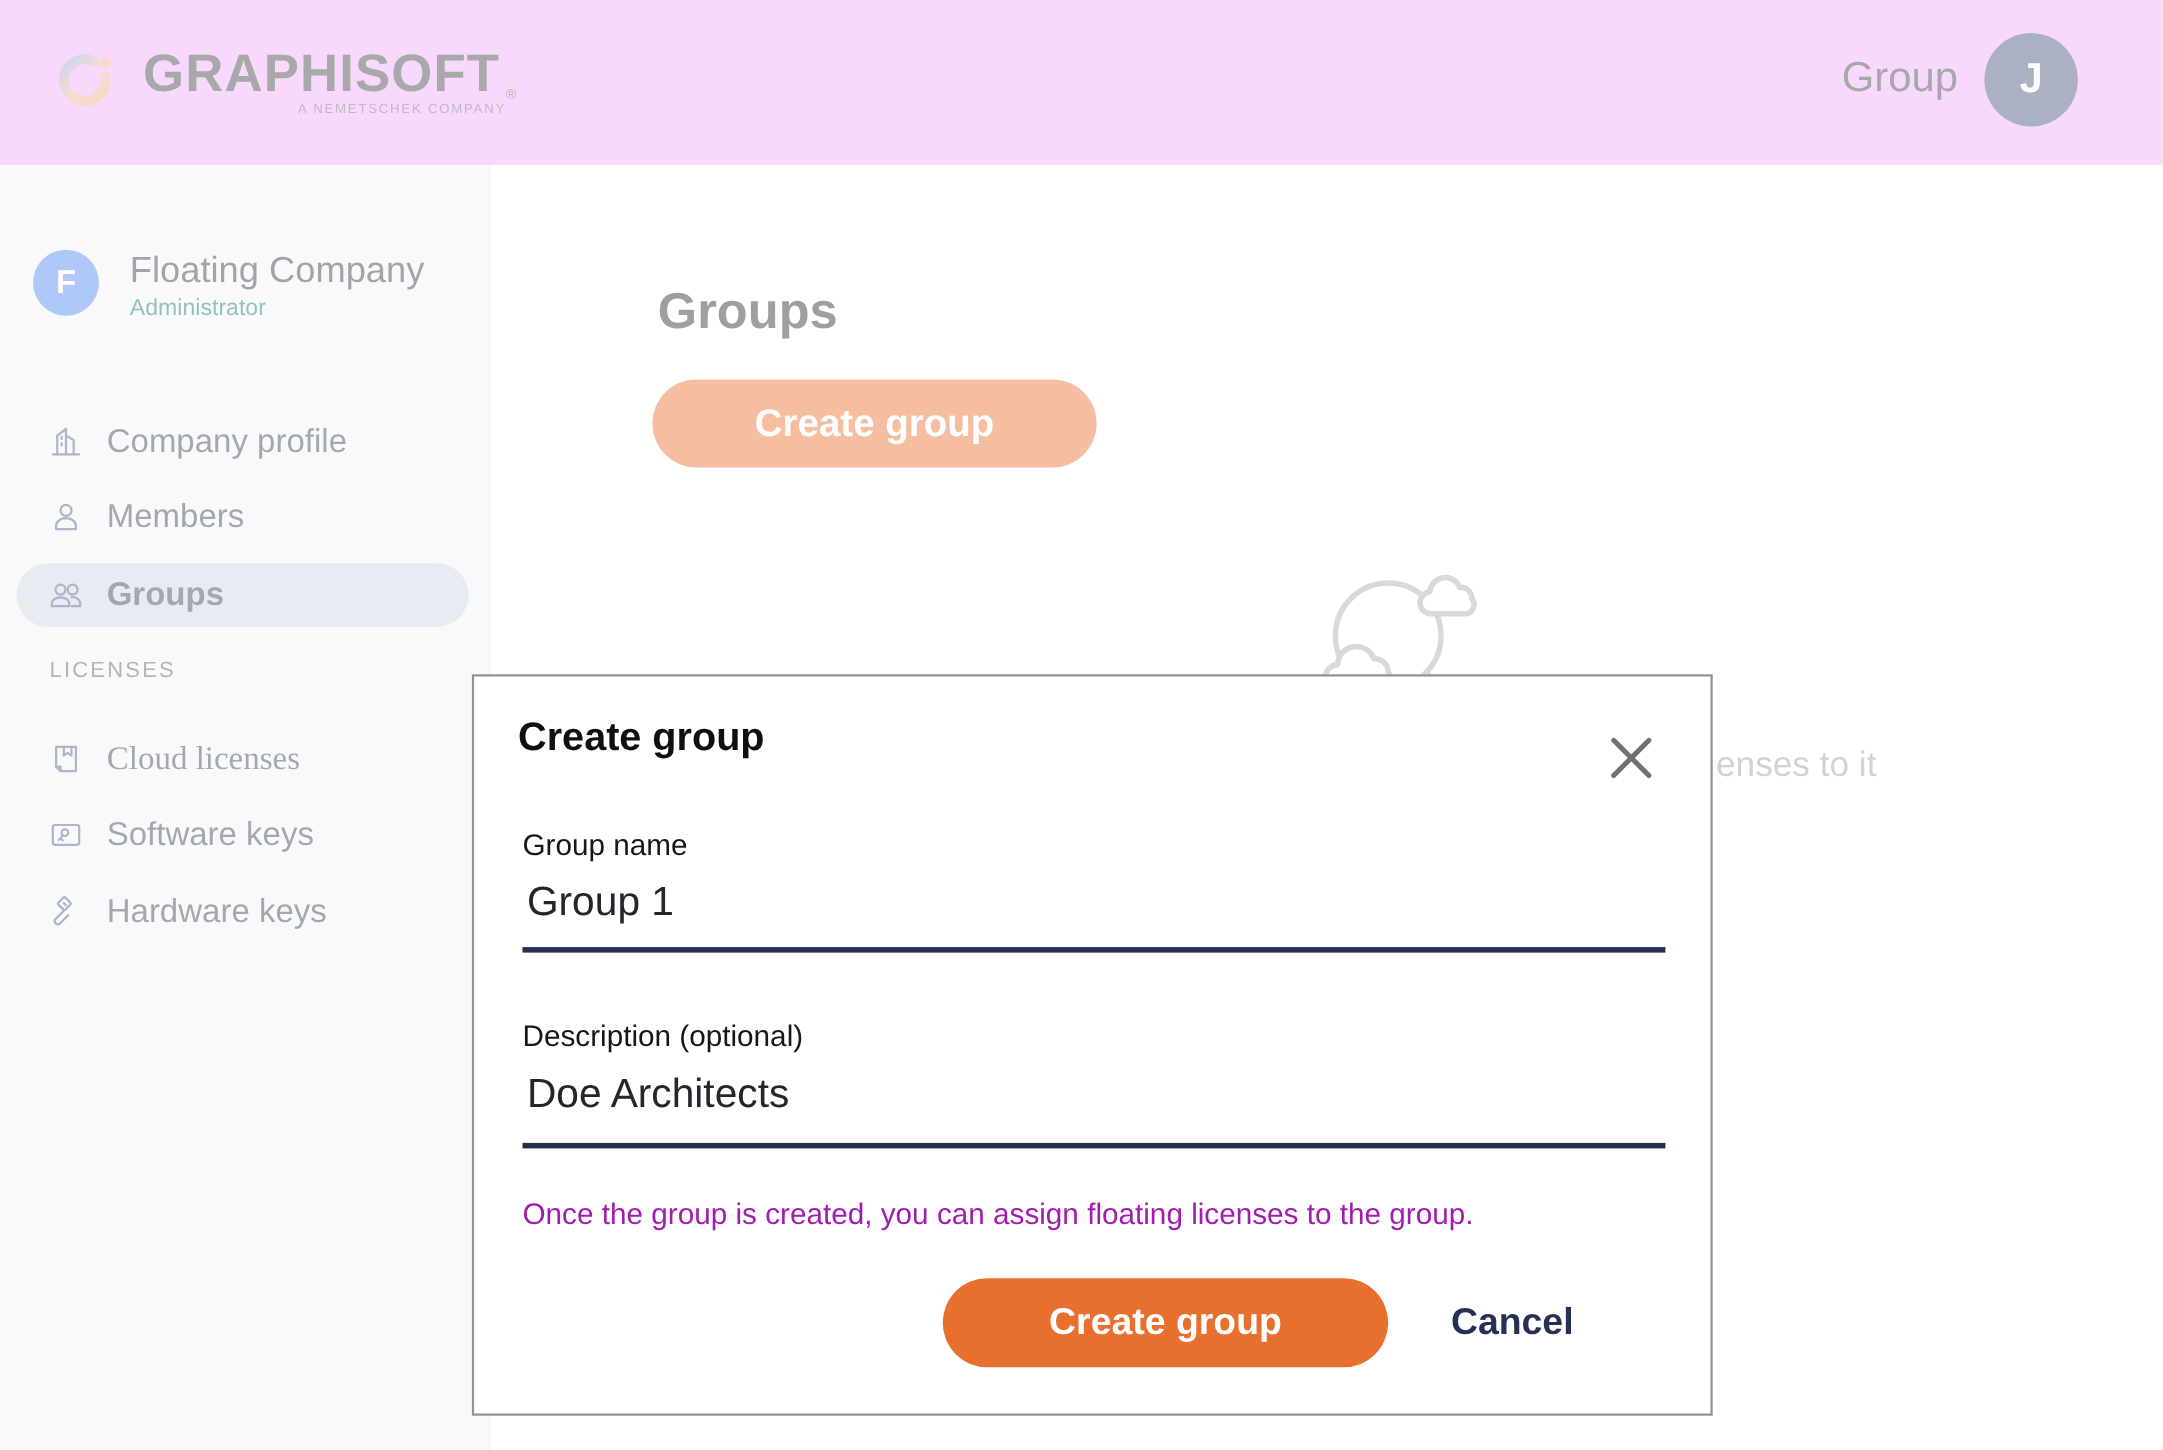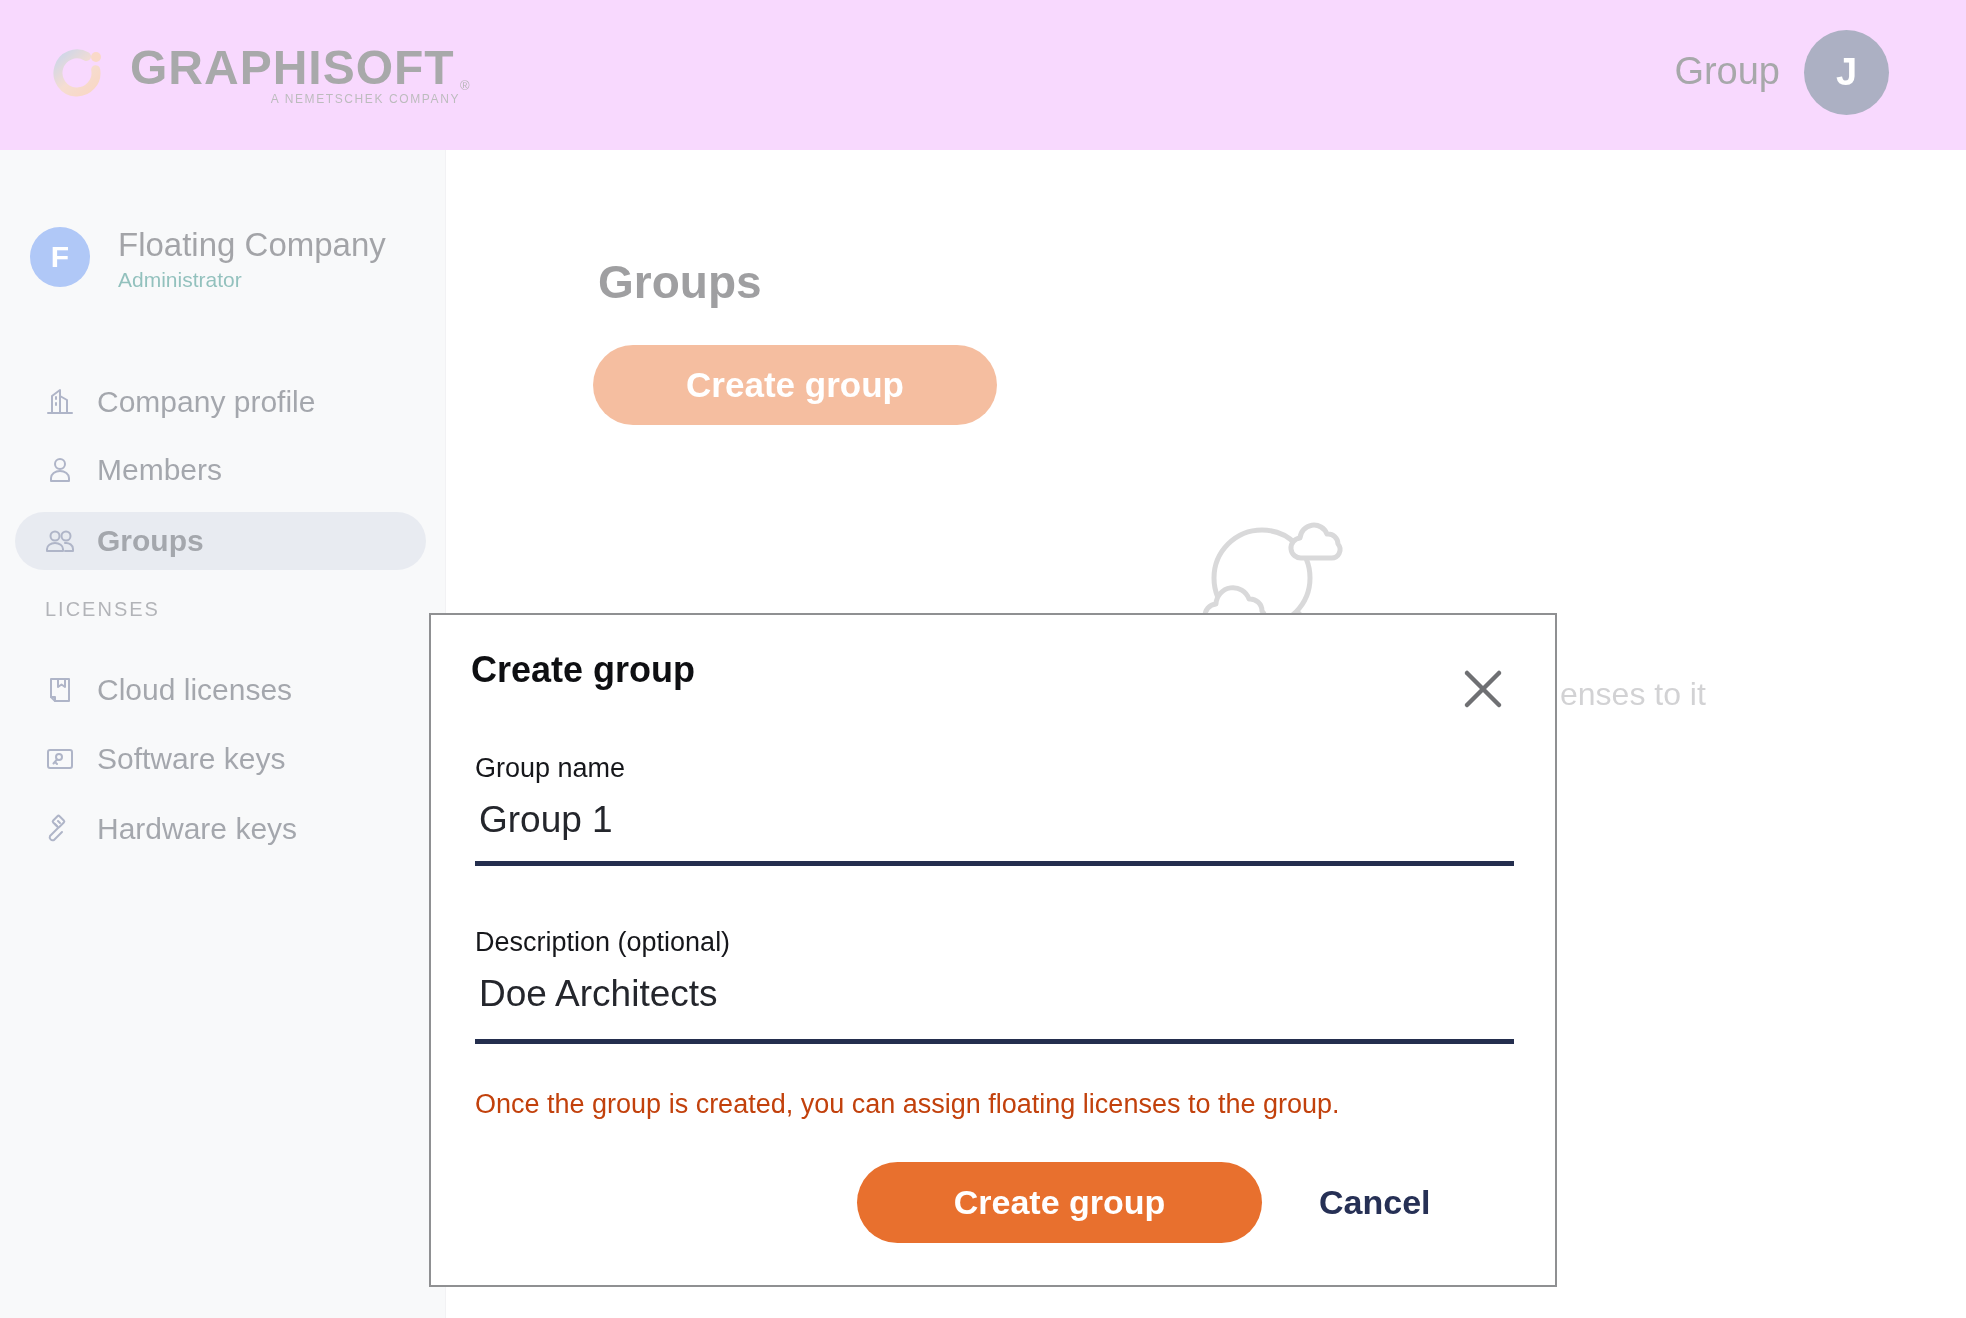--- a/index.html
+++ b/index.html
@@ -73,21 +73,21 @@
     background:none; border:none; cursor:pointer; padding:0;
   }
   .field-label { position:absolute; left:44px; font-size:27px; color:#16171b; }
   .field-value {
     position:absolute; left:48px; width:1030px; font-size:37px; color:#24262c;
     background:transparent; border:none; outline:none; font-family:inherit; padding:0;
   }
   .field-underline { position:absolute; left:44px; width:1039px; height:5px; background:#242e4e; }
   .lbl-1 { top:138px; }  .val-1 { top:184px; }  .ul-1 { top:246px; }
   .lbl-2 { top:312px; }  .val-2 { top:358px; }  .ul-2 { top:424px; }
-  .modal-note { position:absolute; left:44px; top:474px; font-size:27px; color:#c2410c; }
+  .modal-note { position:absolute; left:44px; top:474px; font-size:27px; color:#a21caf; }
   .modal-submit {
     position:absolute; left:426px; top:547px; width:405px; height:81px; border:none; border-radius:41px;
     background:#e8702e; color:#ffffff; font-family:inherit; font-size:34px; font-weight:700; cursor:pointer;
   }
   .modal-cancel {
     position:absolute; left:888px; top:547px; height:81px; line-height:81px;
     background:none; border:none; font-family:inherit; font-size:34px; font-weight:700; color:#263055; cursor:pointer;
   }
   svg { display:block; }
 </style>
@@ -150,21 +150,21 @@
         <circle cx="22" cy="11" r="4.5"></circle>
         <path d="M3 26 L3 24 a8 6 0 0 1 16 0 L19 26 Z"></path>
         <path d="M21 26 L29 26 L29 24 a7 6 0 0 0 -8 -6"></path>
       </svg>
     </span>
     <span class="nv-label">Groups</span>
   </div>
 
   <div class="section-label">LICENSES</div>
 
-  <div class="nav-item" style="top:511px;">
+  <div class="nav-item" style="top:511px;font-family:Liberation Serif, serif;">
     <span class="nv-icon">
       <svg width="32" height="32" viewBox="0 0 32 32" fill="none" stroke="currentColor" stroke-width="2" stroke-linecap="round" stroke-linejoin="round">
         <path d="M7 5 L25 5 L25 27 L11 27 L7 23 Z"></path>
         <path d="M14 5 L14 13 L17.5 10.5 L21 13 L21 5"></path>
         <path d="M7 23 L11 23 L11 27"></path>
       </svg>
     </span>
     <span class="nv-label">Cloud licenses</span>
   </div>
 

